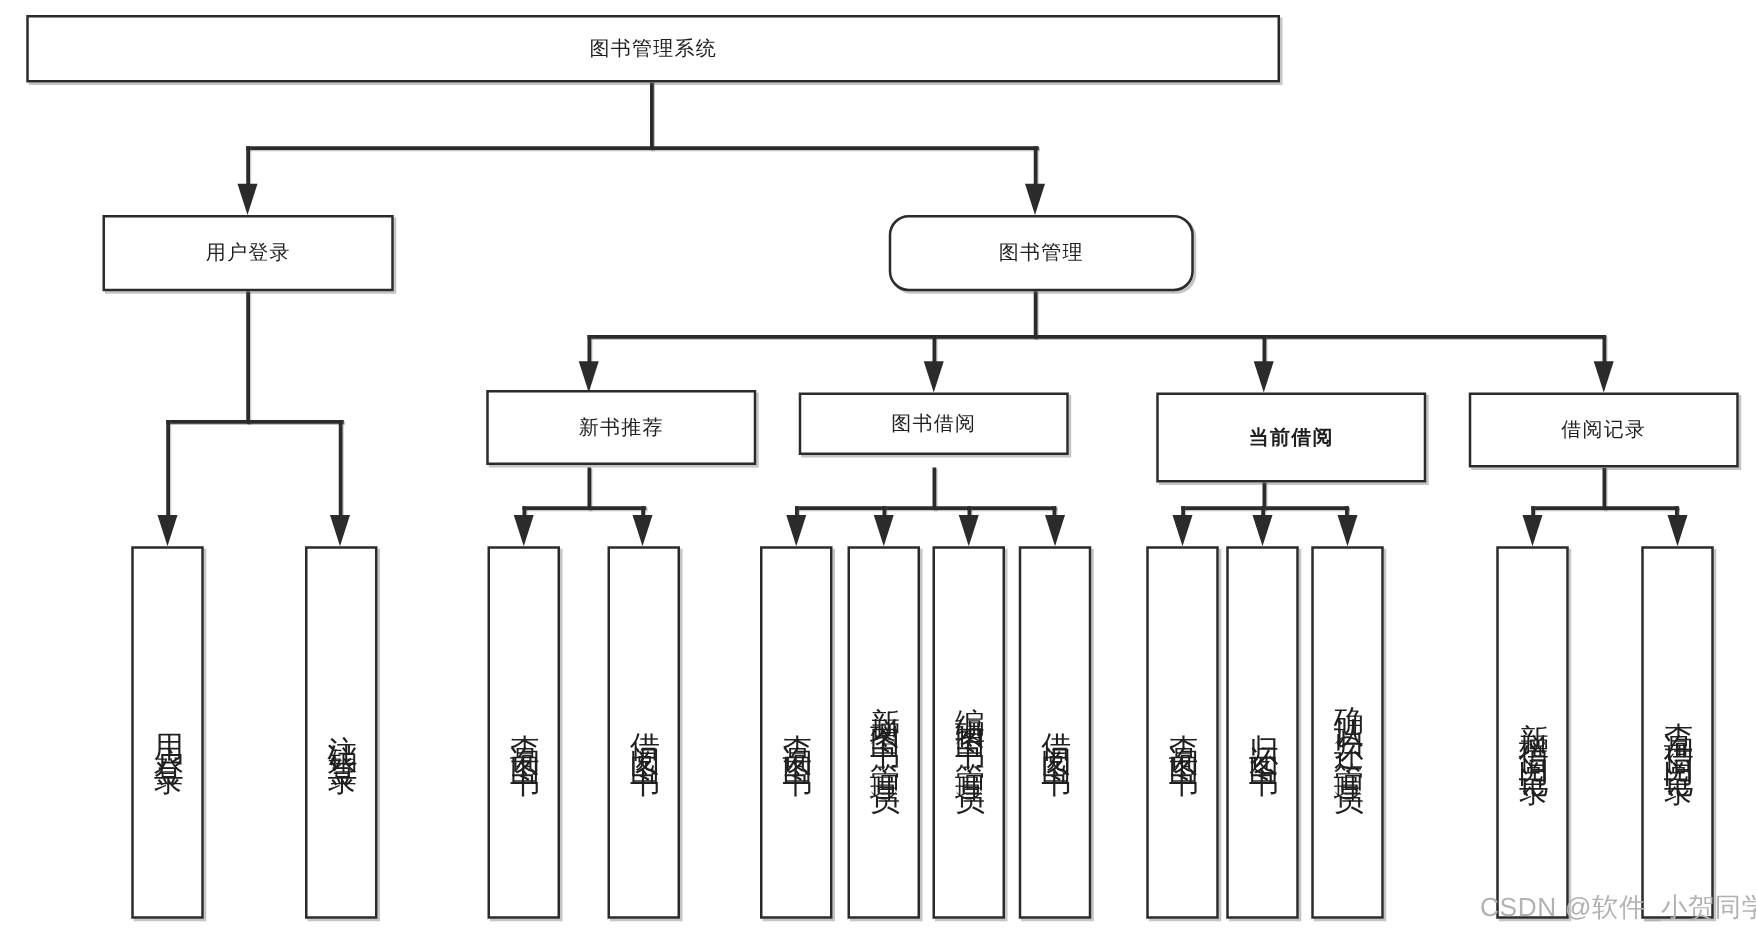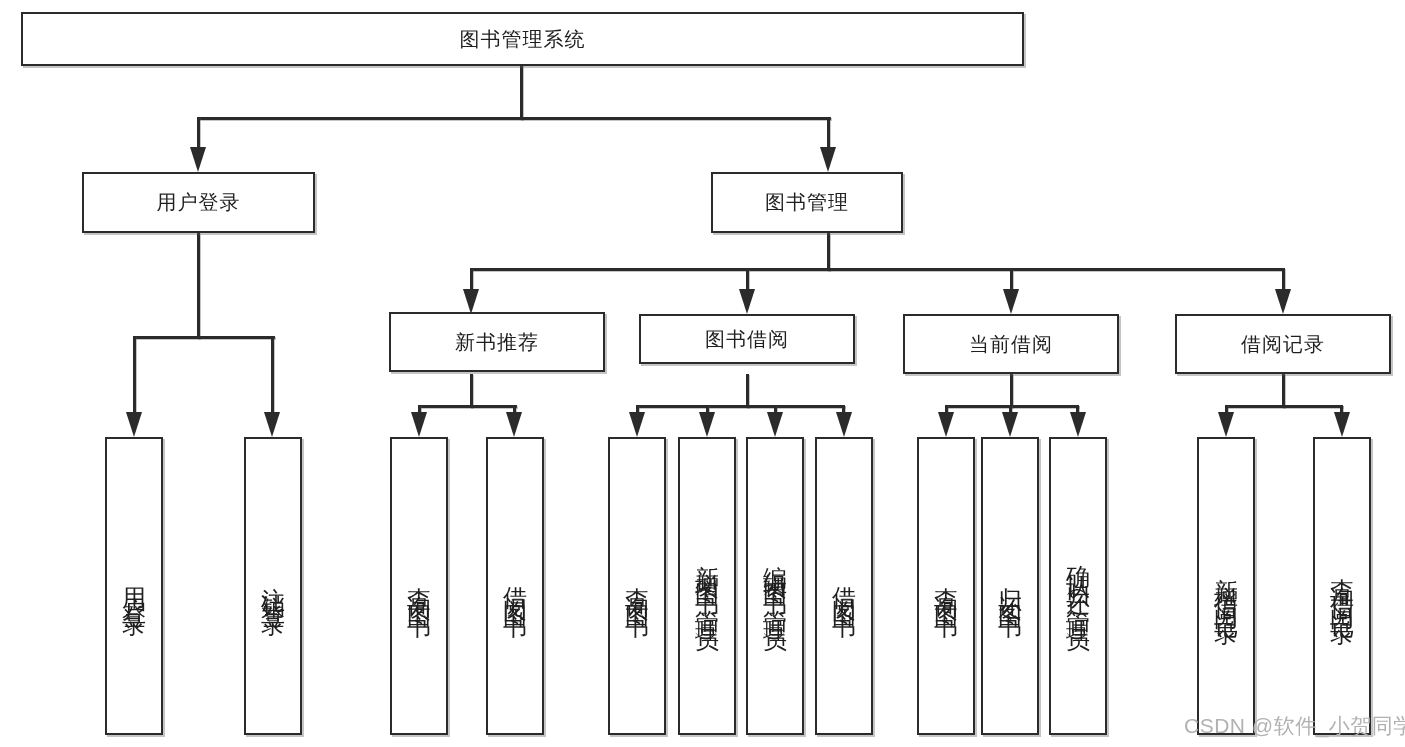--- a/index.html
+++ b/index.html
@@ -15,21 +15,21 @@
     position:absolute;
     box-sizing:border-box;
     background:#ffffff;
     border:2px solid #2b2b2b;
     box-shadow:2px 2px 0 rgba(90,90,90,0.35);
     display:flex;
     align-items:center;
     justify-content:center;
     z-index:2;
   }
-  .h-box { font-size:20px; letter-spacing:1px; }
+  .h-box { font-size:16px; letter-spacing:1px; }
   .v-box {
     writing-mode:vertical-rl;
     text-orientation:mixed;
     font-size:24px;
     letter-spacing:9px;
     line-height:1;
   }
   .ln {
     position:absolute;
     background:#2b2b2b;
@@ -64,21 +64,21 @@
   <div class="box h-box" style="left:21px; top:12px; width:1003px; height:54px;">图书管理系统</div>
 
   <div class="ln v" style="left:520px; top:64px; height:56px;"></div>
   <div class="ln h" style="left:197px; top:117px; width:634px;"></div>
   <div class="ln v" style="left:197px; top:117px; height:33px;"></div>
   <div class="ar" style="left:190px; top:147px;"></div>
   <div class="ln v" style="left:827px; top:117px; height:33px;"></div>
   <div class="ar" style="left:820px; top:147px;"></div>
 
   <div class="box h-box" style="left:82px; top:172px; width:233px; height:61px;">用户登录</div>
-  <div class="box h-box" style="left:711px; top:172px; width:192px; height:61px;">图书管理</div>
+  <div class="box h-box" style="left:711px; top:172px; width:244px; height:61px;border-radius:16px;">图书管理</div>
 
   <div class="ln v" style="left:197px; top:233px; height:106px;"></div>
   <div class="ln h" style="left:133px; top:336px; width:142px;"></div>
   <div class="ln v" style="left:133px; top:336px; height:78px;"></div>
   <div class="ar" style="left:126px; top:412px;"></div>
   <div class="ln v" style="left:271px; top:336px; height:78px;"></div>
   <div class="ar" style="left:264px; top:412px;"></div>
 
   <div class="ln v" style="left:827px; top:233px; height:38px;"></div>
   <div class="ln h" style="left:470px; top:268px; width:814px;"></div>
@@ -86,21 +86,21 @@
   <div class="ar" style="left:463px; top:289px;"></div>
   <div class="ln v" style="left:746px; top:268px; height:26px;"></div>
   <div class="ar" style="left:739px; top:289px;"></div>
   <div class="ln v" style="left:1010px; top:268px; height:26px;"></div>
   <div class="ar" style="left:1003px; top:289px;"></div>
   <div class="ln v" style="left:1282px; top:268px; height:26px;"></div>
   <div class="ar" style="left:1275px; top:289px;"></div>
 
   <div class="box h-box" style="left:363px; top:312px; width:216px; height:60px;margin-left:26px;">新书推荐</div>
   <div class="box h-box" style="left:639px; top:314px; width:216px; height:50px;">图书借阅</div>
-  <div class="box h-box" style="left:903px; top:314px; width:216px; height:60px;">当前借阅</div>
+  <div class="box h-box" style="left:925px; top:314px; width:216px; height:72px;font-weight:bold;">当前借阅</div>
   <div class="box h-box" style="left:1175px; top:314px; width:216px; height:60px;">借阅记录</div>
 
   <div class="ln v" style="left:470px; top:374px; height:34px;"></div>
   <div class="ln h" style="left:418px; top:405px; width:99px;"></div>
   <div class="ln v" style="left:418px; top:405px; height:10px;"></div>
   <div class="ar" style="left:411px; top:412px;"></div>
   <div class="ln v" style="left:513px; top:405px; height:10px;"></div>
   <div class="ar" style="left:506px; top:412px;"></div>
 
   <div class="ln v" style="left:746px; top:374px; height:34px;"></div>

